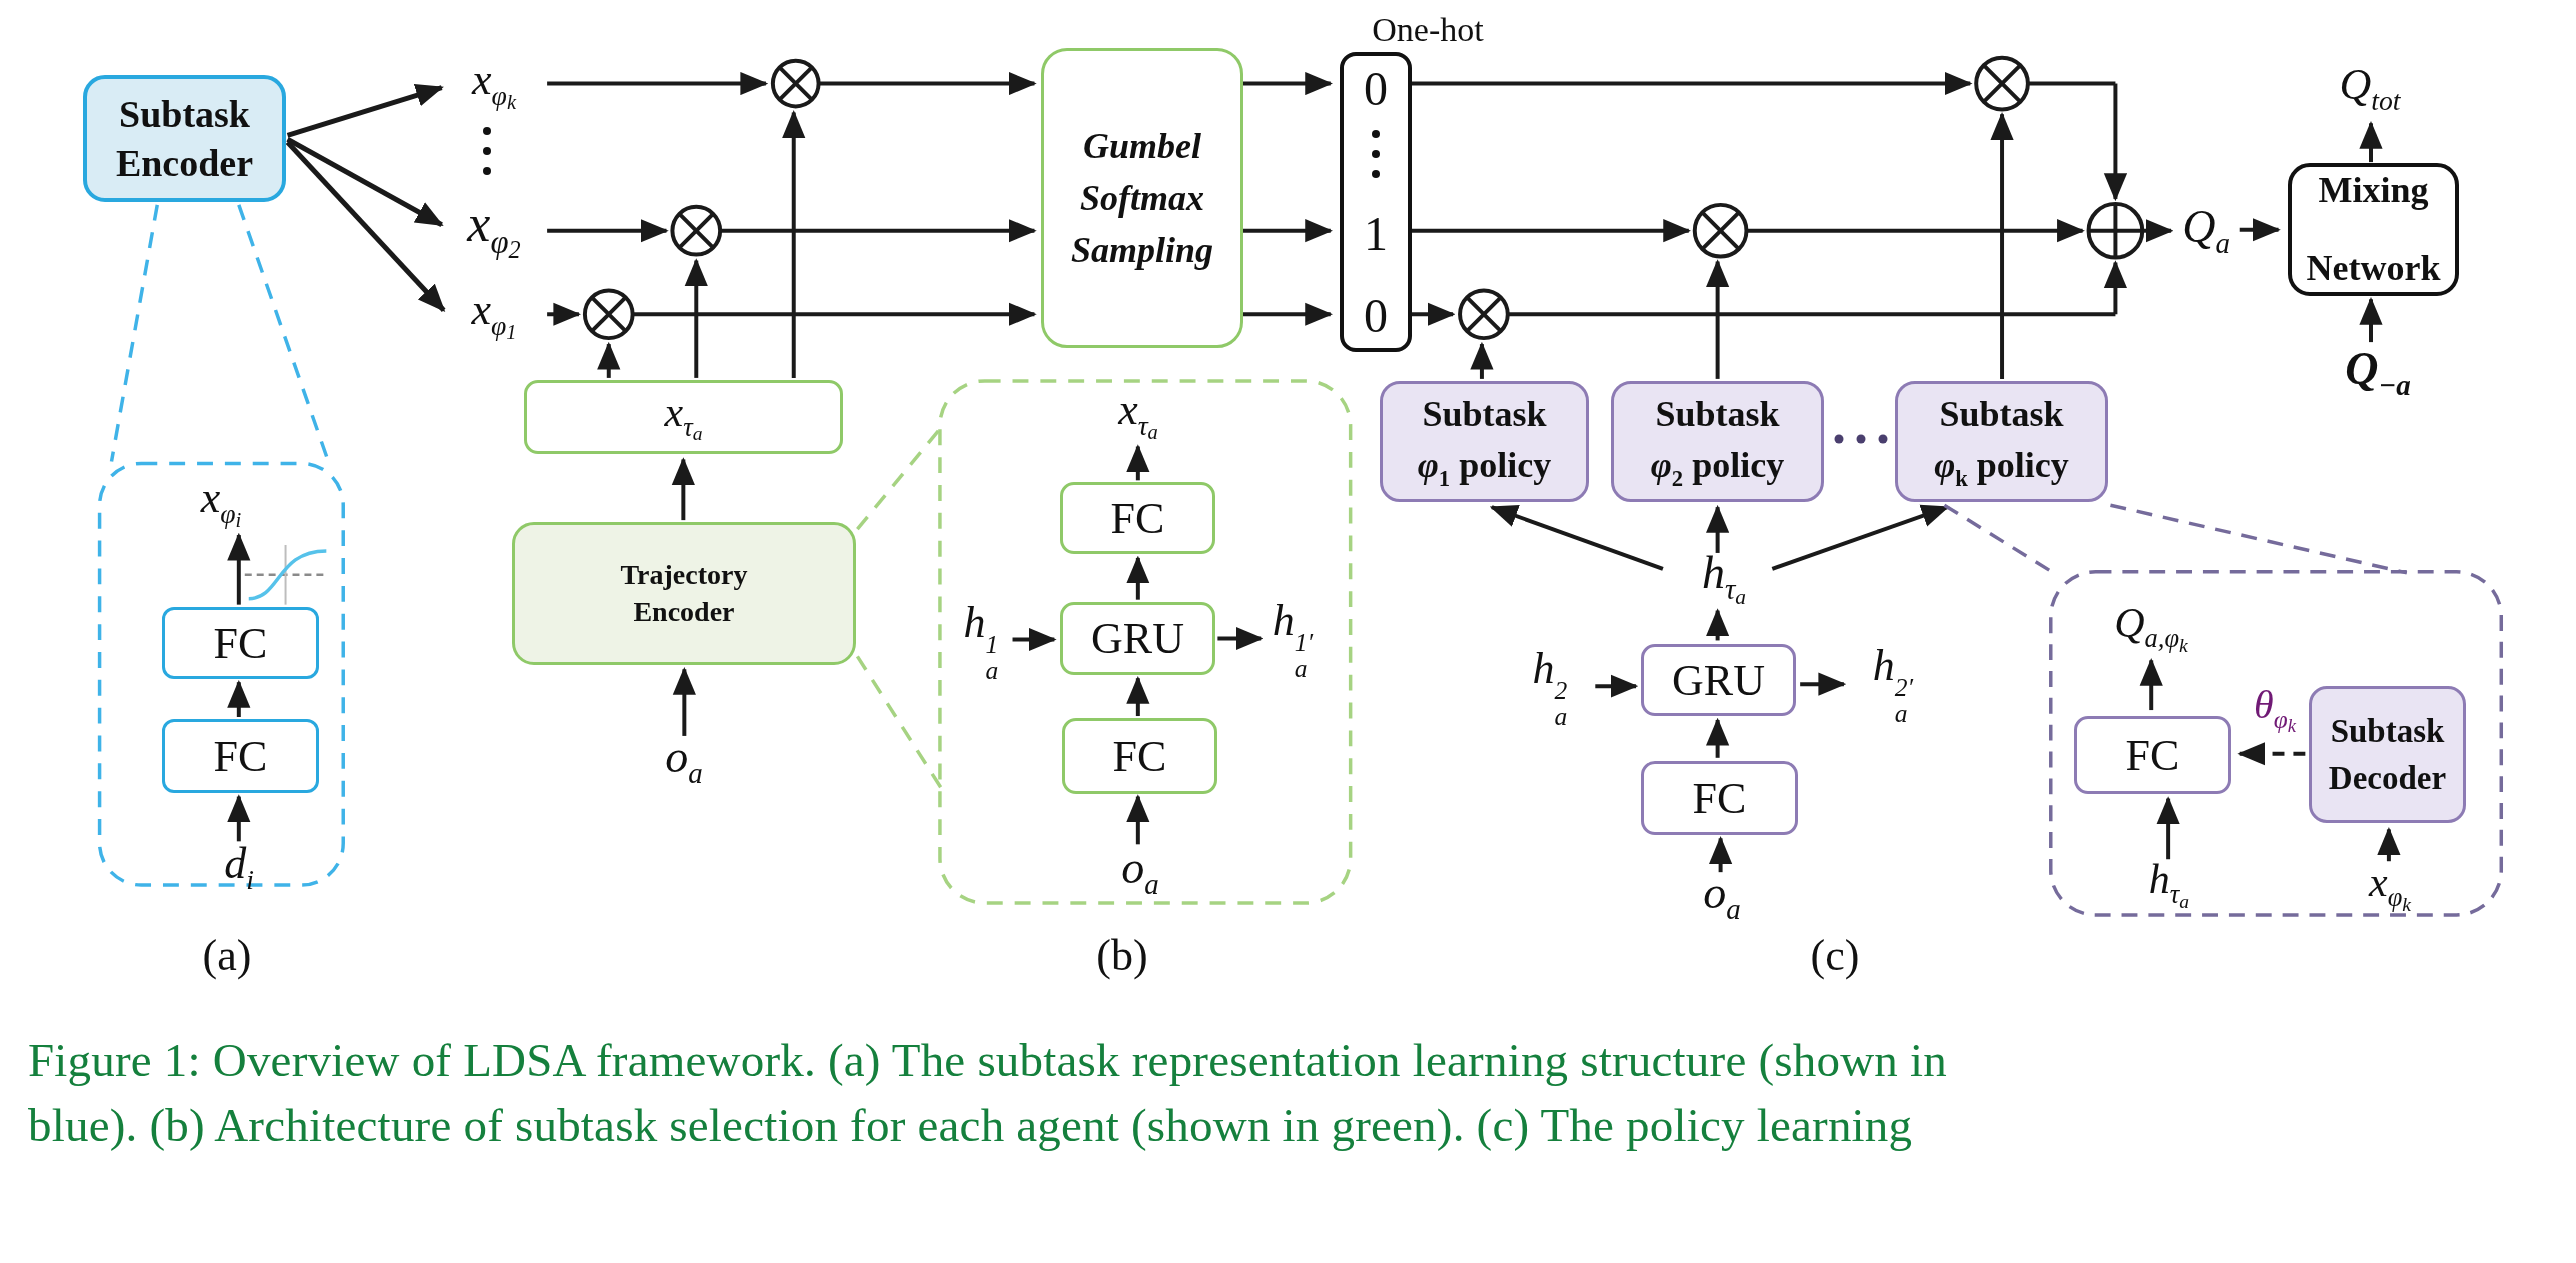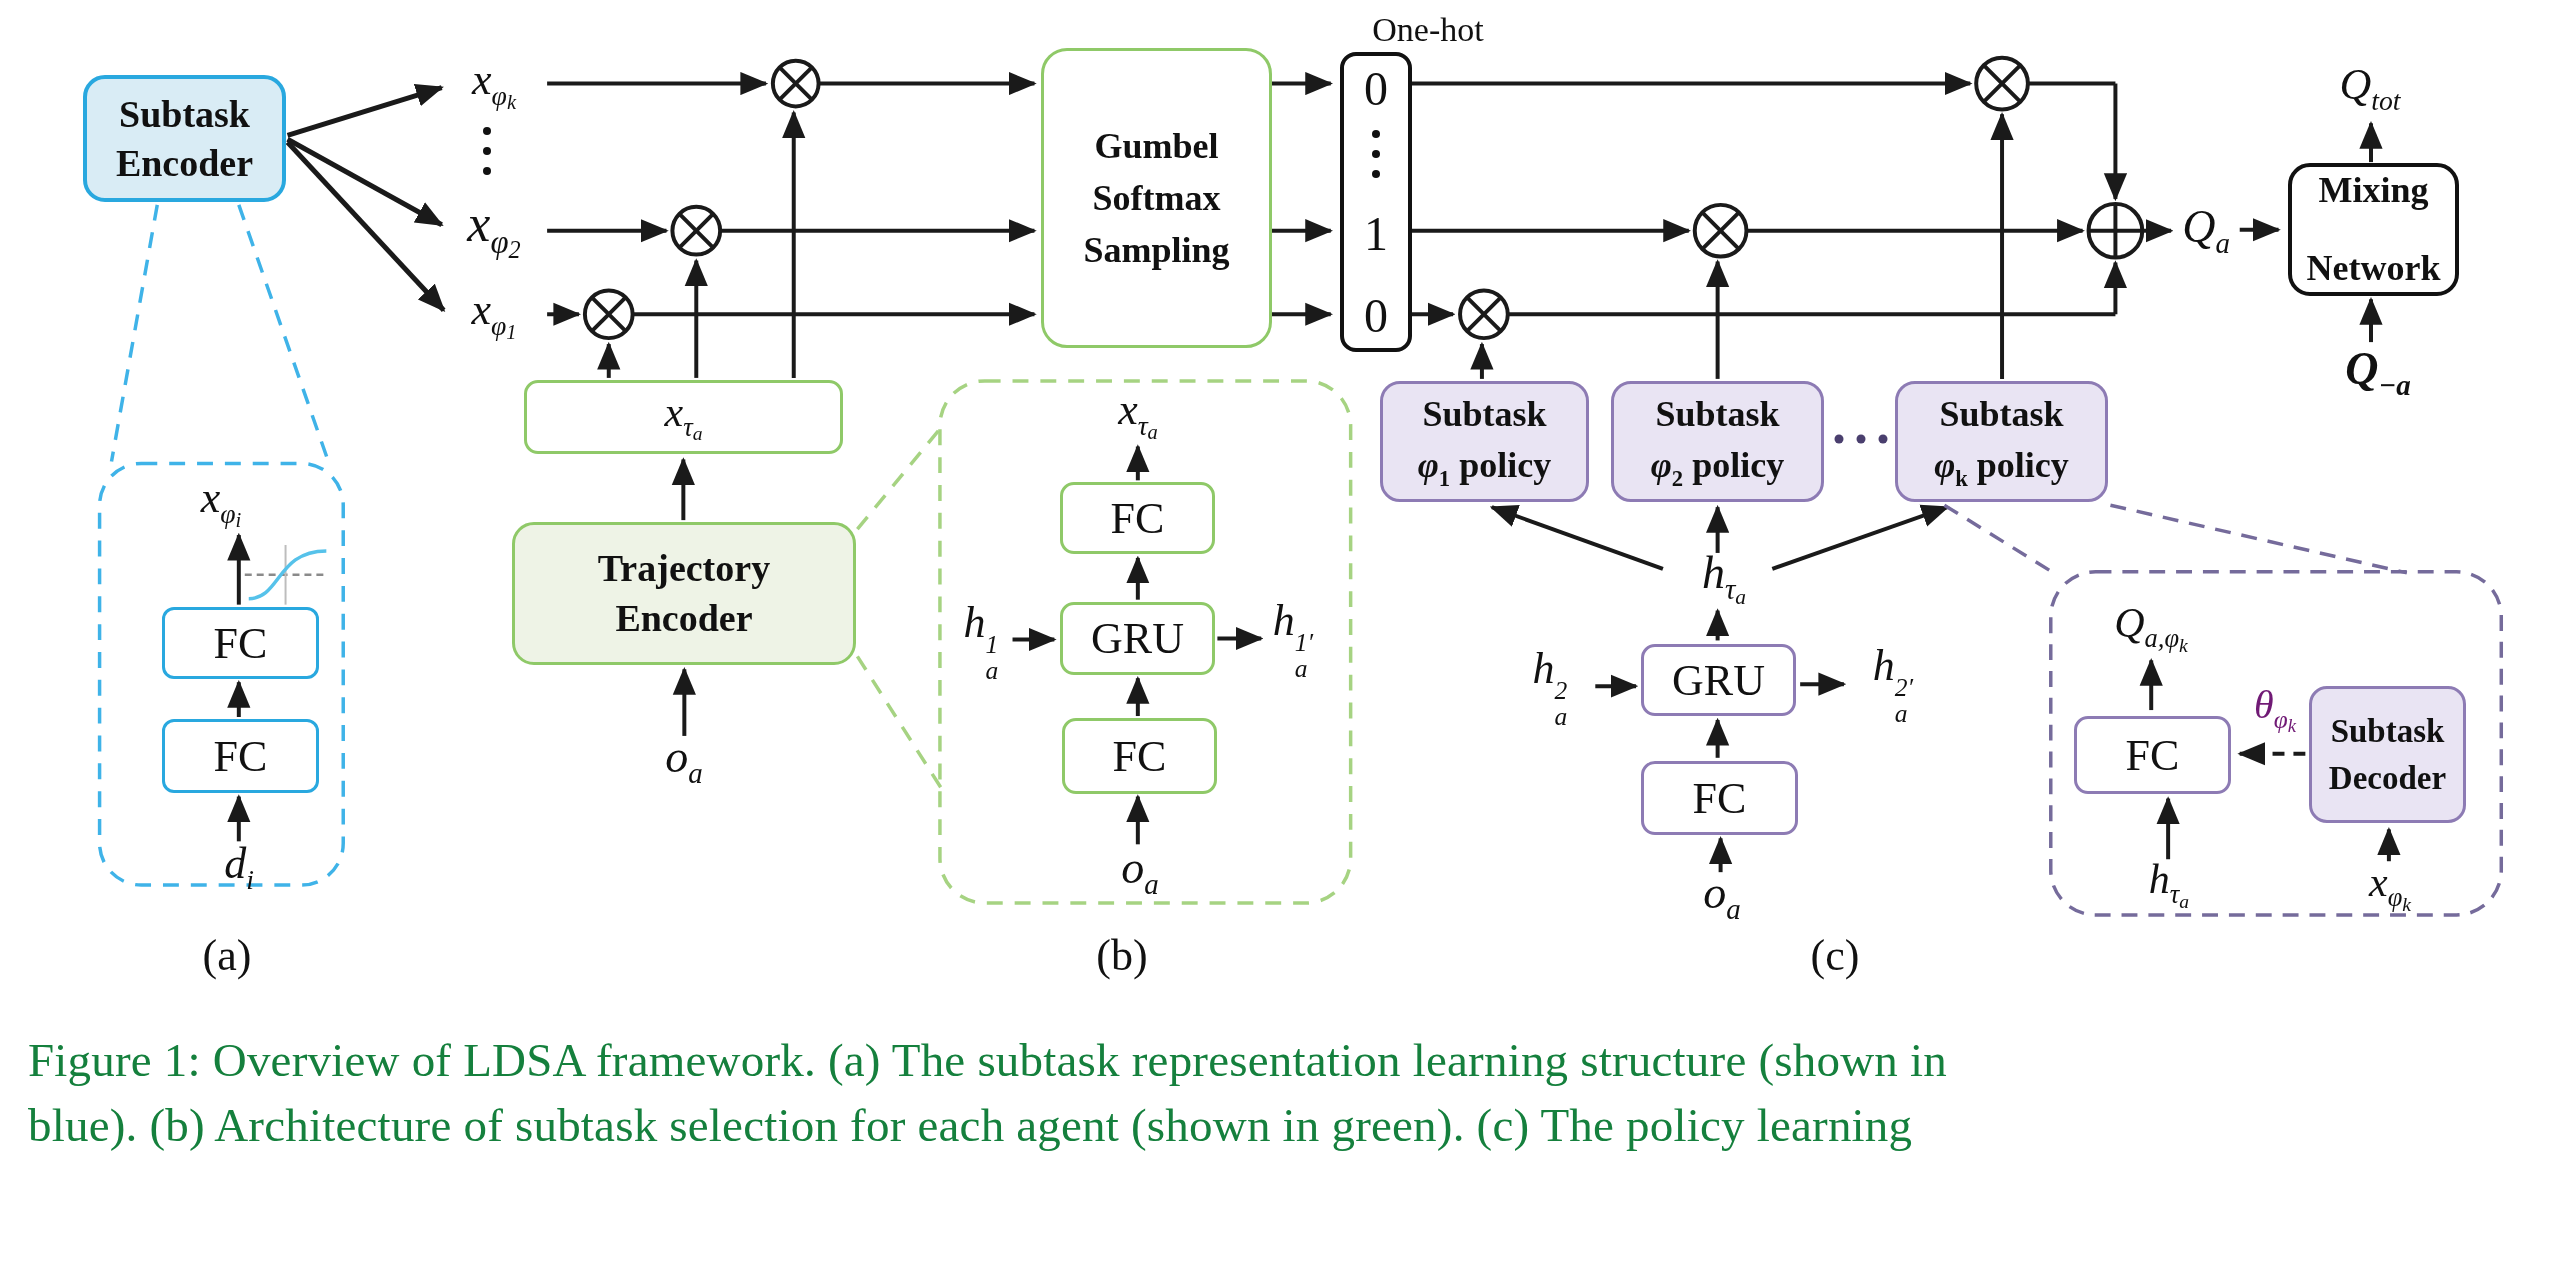--- a/index.html
+++ b/index.html
@@ -191,26 +191,26 @@
 
   <div class="box bl" style="left:83px;top:75px;width:203px;height:127px;background:#d9ecf5;border:4px solid #29a8df;border-radius:22px;font-size:38px;line-height:1.28;">
     <span>Subtask</span>
     <span>Encoder</span>
   </div>
 
   <div class="box" style="left:524px;top:380px;width:319px;height:74px;border:3.5px solid #8fc968;border-radius:14px;font-size:42px;">
     <span class="math"><i>x</i><span class="sb"><i>τ</i><span class="ss"><i>a</i></span></span></span>
   </div>
 
-  <div class="box bl" style="left:512px;top:522px;width:344px;height:143px;background:#eef3e6;border:3.5px solid #8fc968;border-radius:22px;font-size:38px;line-height:1.3;">
+  <div class="box bl" style="left:512px;top:522px;width:344px;height:143px;background:#eef3e6;border:3.5px solid #8fc968;border-radius:22px;font-size:28px;line-height:1.3;">
     <span>Trajectory</span>
     <span>Encoder</span>
   </div>
 
-  <div class="box bl" style="left:1041px;top:48px;width:231px;height:300px;border:3.5px solid #8fc968;border-radius:26px;font-size:36px;line-height:1.45;">
+  <div class="box bl" style="left:1041px;top:48px;width:202px;height:300px;border:3.5px solid #8fc968;border-radius:26px;font-size:36px;line-height:1.45;font-style:italic;">
     <span>Gumbel</span>
     <span>Softmax</span>
     <span>Sampling</span>
   </div>
 
   <div class="box" style="left:1340px;top:52px;width:72px;height:300px;border:4px solid #111;border-radius:16px;"></div>
   <div class="lbl" style="left:1380px;top:30px;font-size:34px;margin-left:48px;">One-hot</div>
   <div class="lbl" style="left:1376px;top:88px;font-size:48px;">0</div>
   <div class="lbl vdots" style="left:1376px;top:154px;">
       <b></b>

